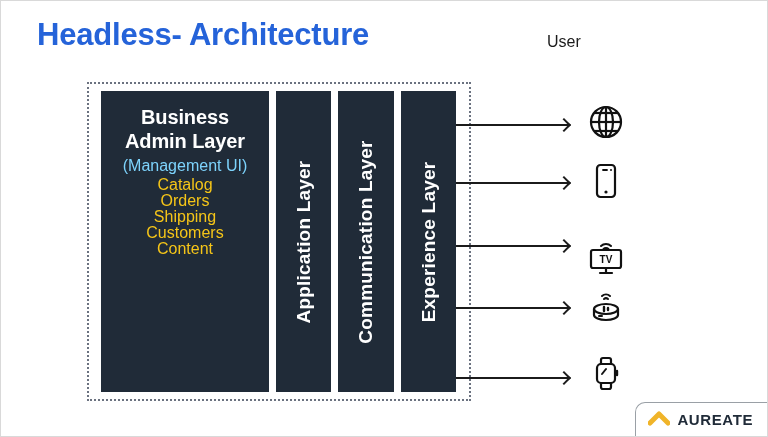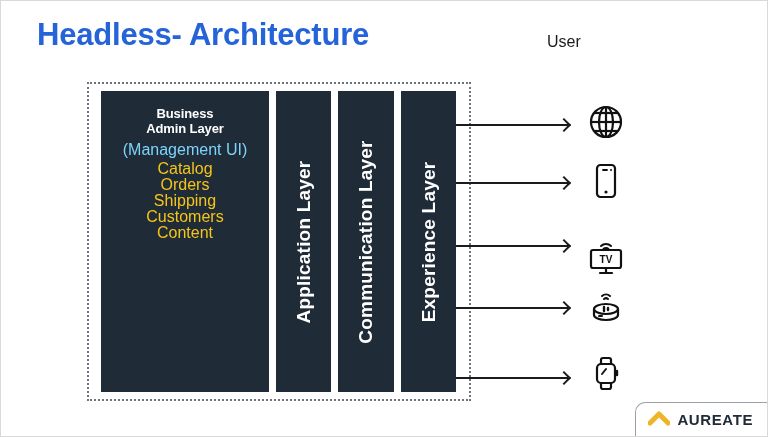--- a/index.html
+++ b/index.html
@@ -56,21 +56,21 @@
   #panel-business-admin {
     left: 100px;
     top: 90px;
     width: 168px;
     height: 301px;
     padding-top: 15px;
     text-align: center;
   }
   .admin-heading {
     color: #ffffff;
-    font-size: 13px;
+    font-size: 20px;
     font-weight: bold;
     line-height: 1.18;
     letter-spacing: -0.1px;
   }
   .admin-subtitle {
     color: #7dd3fc;
     font-size: 16px;
     line-height: 1.45;
     margin-top: 1px;
   }

